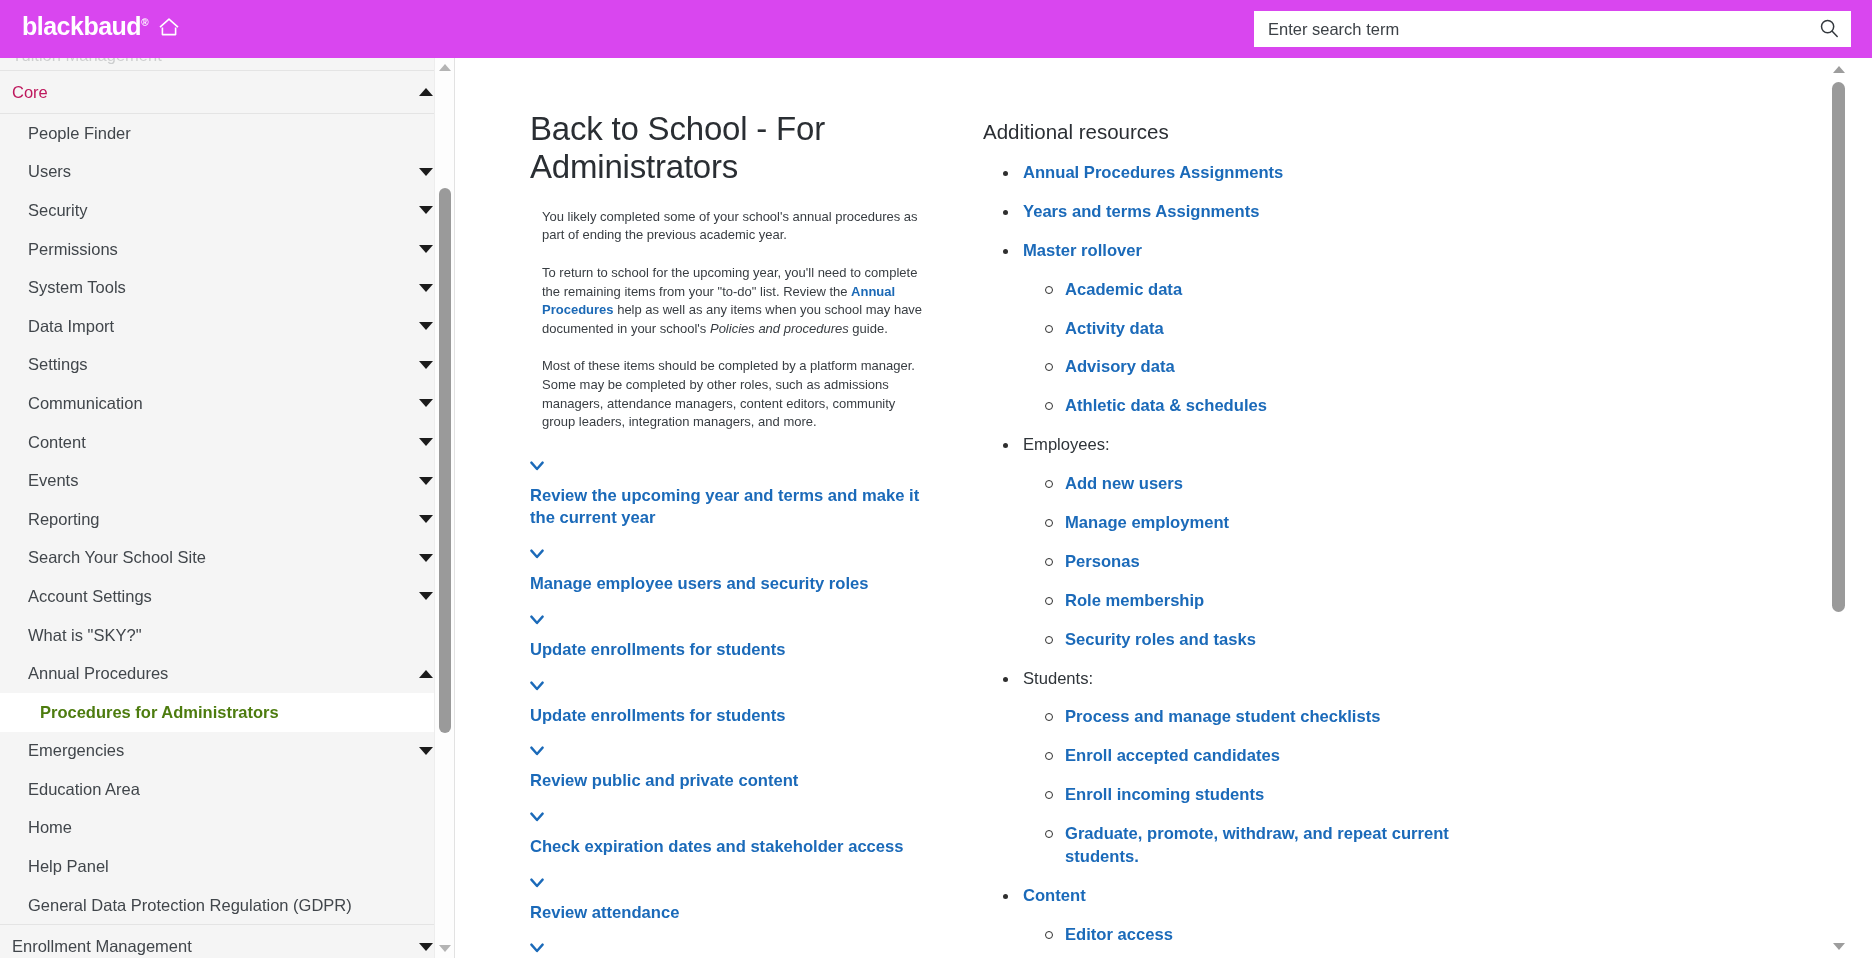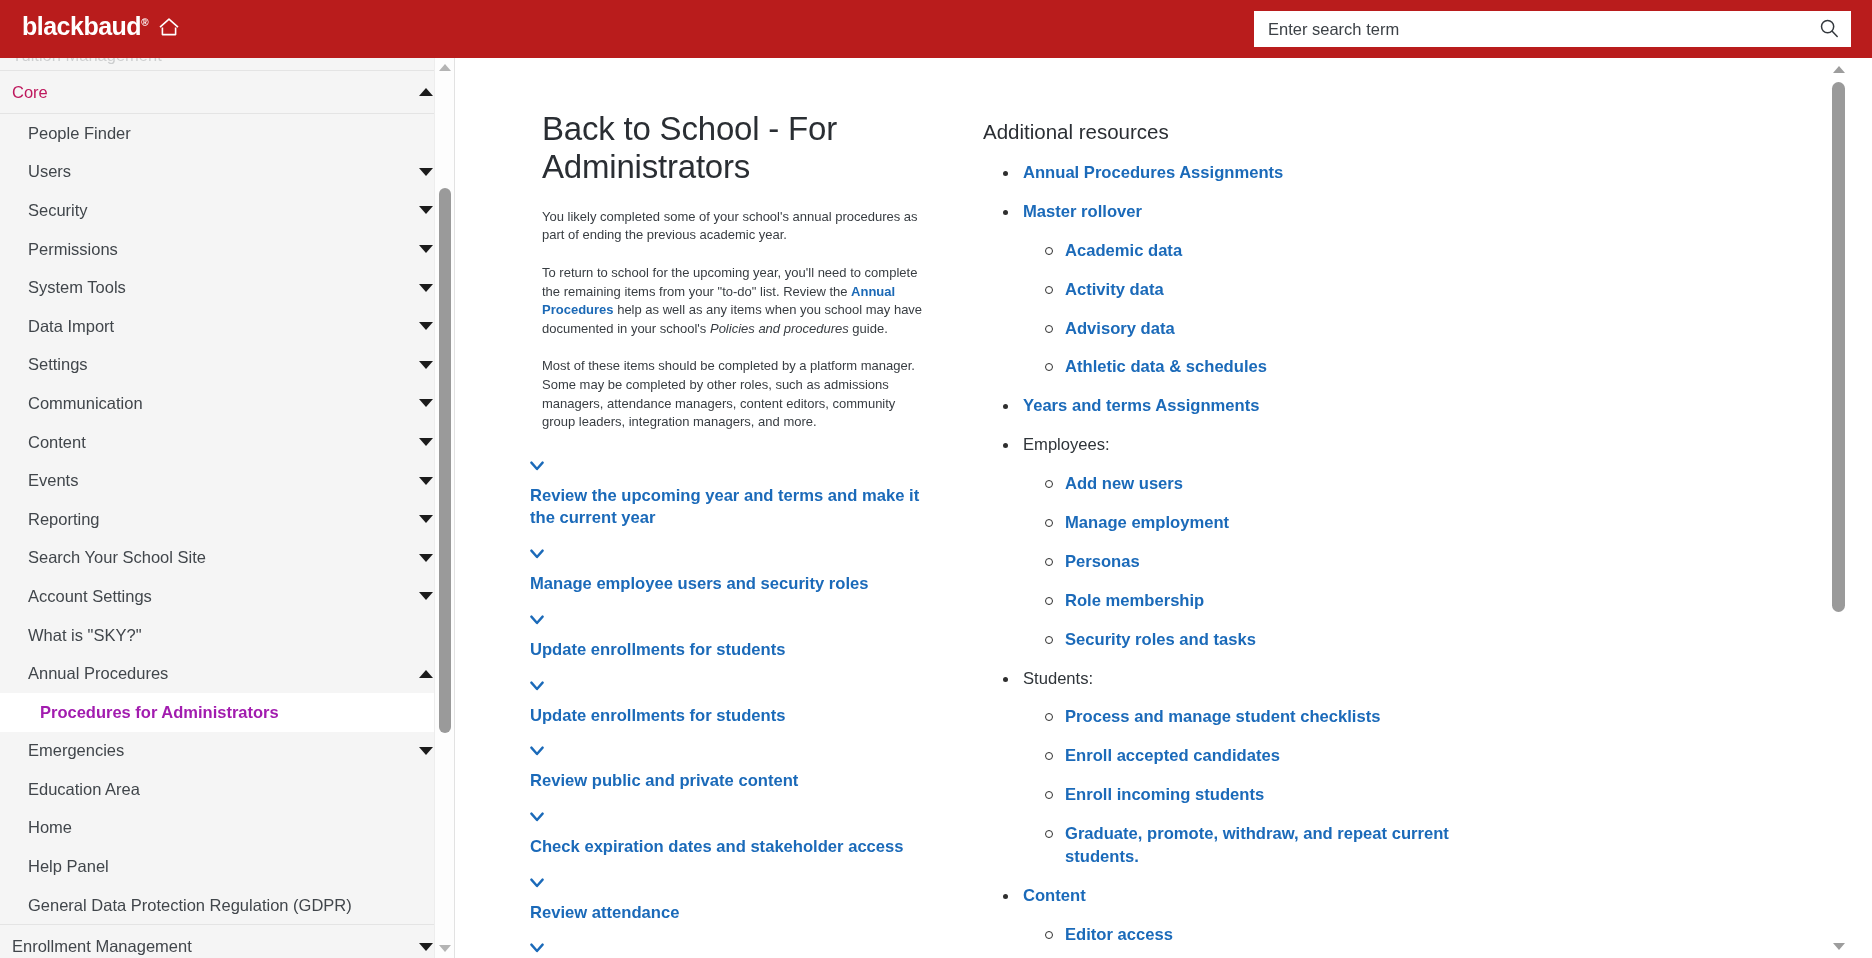--- a/index.html
+++ b/index.html
@@ -8,21 +8,21 @@
     width: 1872px; height: 958px;
     overflow: hidden;
     background: #ffffff;
     font-family: "Liberation Sans", sans-serif;
   }
 
   
   #topbar {
     position: absolute; top: 0; left: 0;
     width: 1872px; height: 58px;
-    background: #b91c1c;
+    background: #d946ef;
     z-index: 40;
   }
   #brand {
     position: absolute; left: 22px; top: 14px;
     display: flex; align-items: center; gap: 9px;
     color: #ffffff;
   }
   #brand-word {
     font-size: 25px; font-weight: 700; letter-spacing: -0.5px;
     line-height: 1; color: #ffffff;
@@ -79,21 +79,21 @@
     height: 38.6px;
     display: flex; align-items: center;
     padding-left: 28px; padding-right: 22px;
     cursor: pointer;
   }
   .nav-item .lbl { font-size: 16.5px; color: #41464b; white-space: nowrap; }
   .nav-item.selected {
     background: #ffffff;
     padding-left: 40px;
   }
-  .nav-item.selected .lbl { font-weight: 700; color: #a21caf; }
+  .nav-item.selected .lbl { font-weight: 700; color: #4d7c0f; }
   .nav-item.faded { opacity: 0.22; }
 
   .caret {
     position: absolute; right: 22px; top: 50%;
     transform: translateY(-50%);
     width: 0; height: 0;
     border-left: 7px solid transparent;
     border-right: 7px solid transparent;
   }
   .caret.down { border-top: 8px solid #1b1b1b; }
@@ -135,21 +135,21 @@
     width: 1394px; height: 900px;
     background: #ffffff;
     overflow: hidden;
   }
   #content-inner { position: absolute; left: 0; top: 0; width: 1394px; }
 
   #left-col {
     position: absolute; left: 74px; top: 52px; width: 400px;
   }
   h1#page-title {
-    margin: 0 0 22px 12px;
+    margin: 0 0 22px 0;
     font-size: 33px; font-weight: 400;
     color: #2a2e33; letter-spacing: -0.2px;
     line-height: 1.15;
   }
   .para {
     margin: 0 0 19px 12px;
     font-size: 13px; line-height: 1.43;
     color: #383d42;
   }
   .para em { font-style: italic; }
@@ -417,27 +417,27 @@
                 </svg></span>
               <span class="atext">Review plans for crisis management</span>
             </div>
           </div>
       </div>
 
       <div id="right-col">
         <h2 id="resources-heading">Additional resources</h2>
         <ul class="res-l1" id="resources-list">
             <li class="l1"><a class="reslink" href="#">Annual Procedures Assignments</a></li>
+            <li class="l1"><a class="reslink" href="#">Years and terms Assignments</a></li>
             <li class="l1"><a class="reslink" href="#">Master rollover</a><ul class="res-l2">
                 <li class="l2"><a class="reslink" href="#">Academic data</a></li>
                 <li class="l2"><a class="reslink" href="#">Activity data</a></li>
                 <li class="l2"><a class="reslink" href="#">Advisory data</a></li>
                 <li class="l2"><a class="reslink" href="#">Athletic data &amp; schedules</a></li>
               </ul></li>
-            <li class="l1"><a class="reslink" href="#">Years and terms Assignments</a></li>
             <li class="l1"><span class="plain">Employees:</span><ul class="res-l2">
                 <li class="l2"><a class="reslink" href="#">Add new users</a></li>
                 <li class="l2"><a class="reslink" href="#">Manage employment</a></li>
                 <li class="l2"><a class="reslink" href="#">Personas</a></li>
                 <li class="l2"><a class="reslink" href="#">Role membership</a></li>
                 <li class="l2"><a class="reslink" href="#">Security roles and tasks</a></li>
               </ul></li>
             <li class="l1"><span class="plain">Students:</span><ul class="res-l2">
                 <li class="l2"><a class="reslink" href="#">Process and manage student checklists</a></li>
                 <li class="l2"><a class="reslink" href="#">Enroll accepted candidates</a></li>

